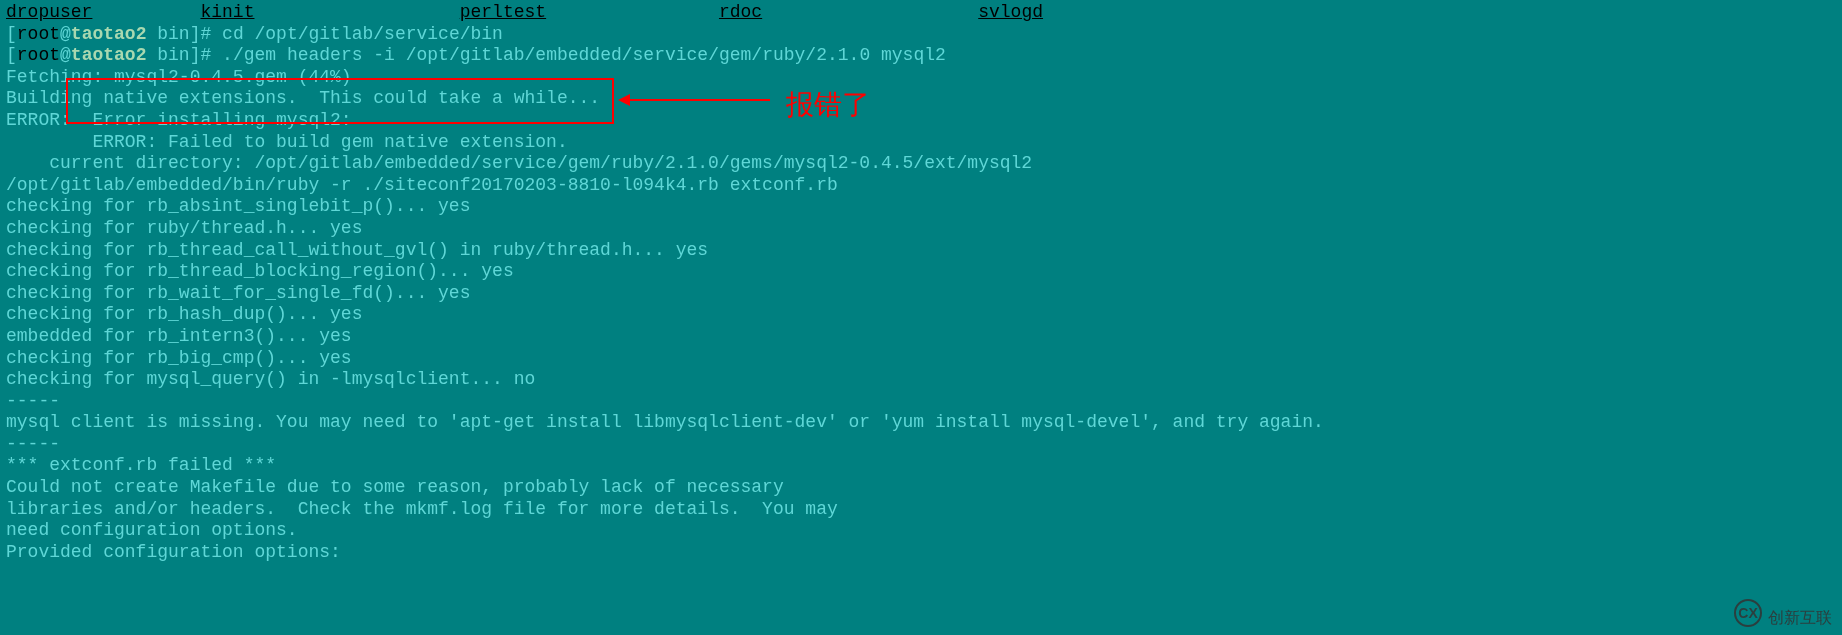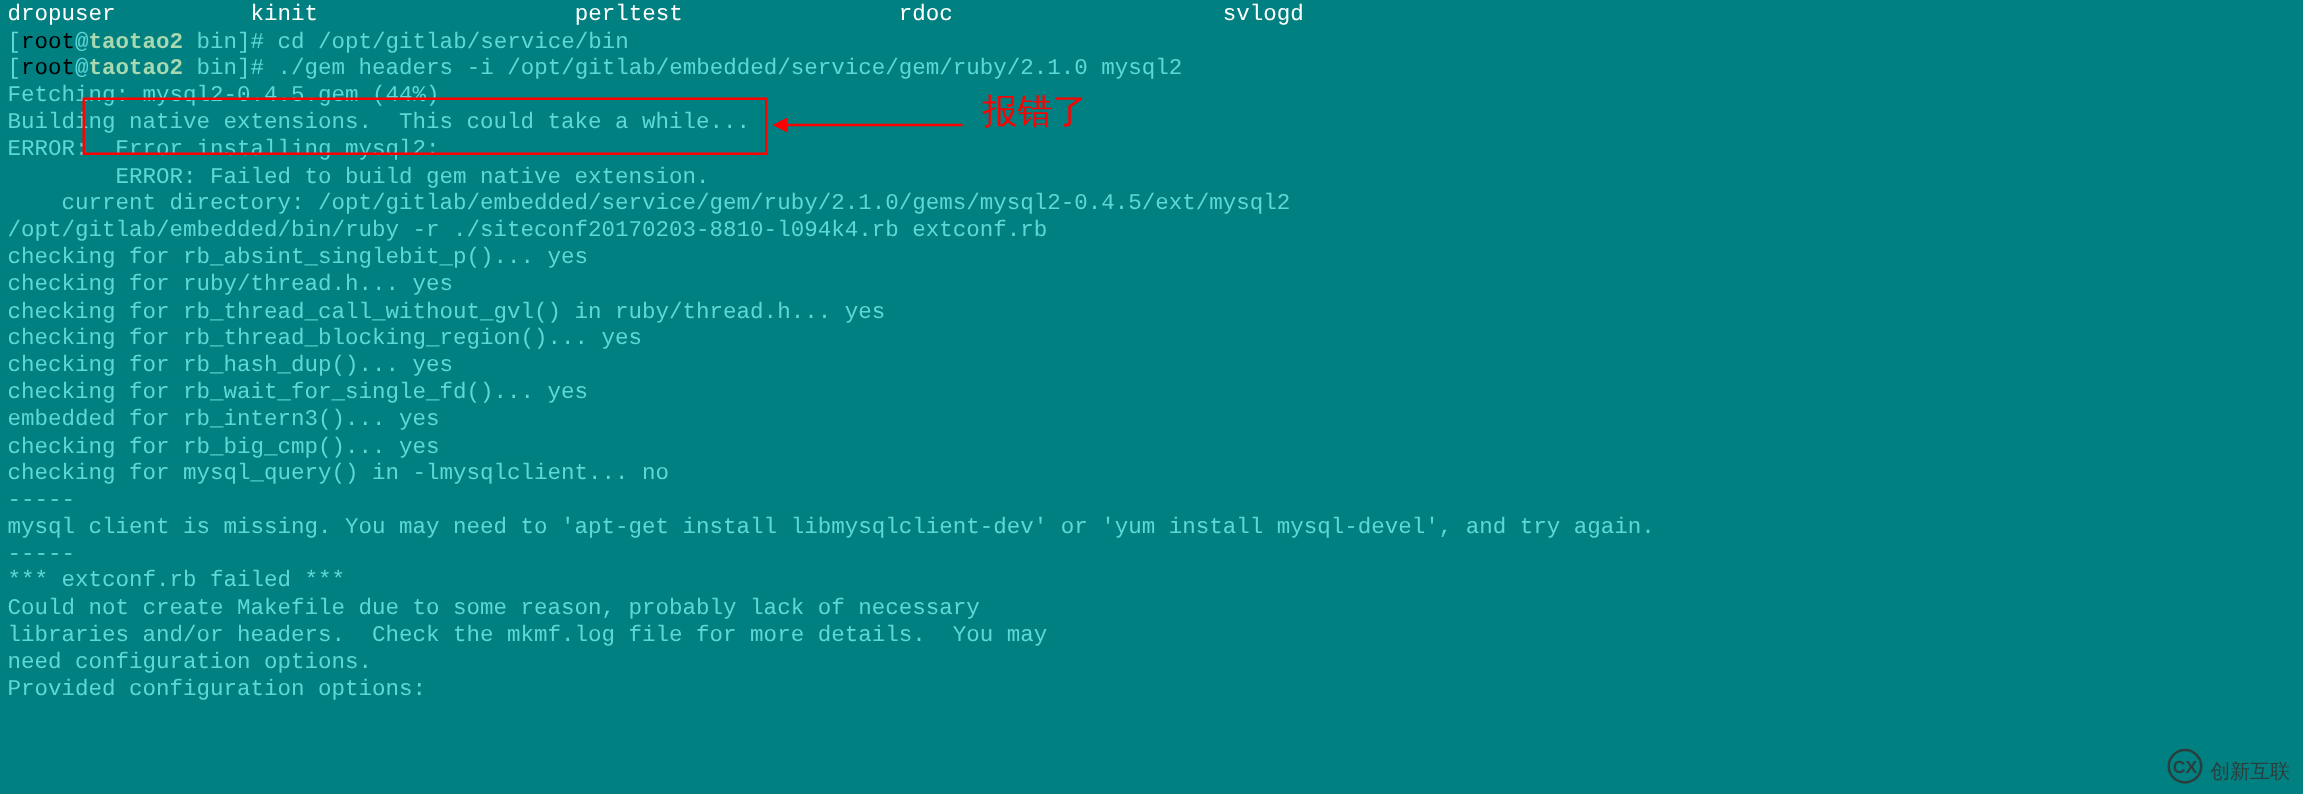--- a/index.html
+++ b/index.html
@@ -16,21 +16,21 @@
       width: 1842px;
       height: 635px;
       overflow: hidden;
       position: relative;
       padding: 2px 6px;
     }
     .line {
       white-space: pre;
       font-family: inherit;
     }
-    .orange { color: #ffffff; }
+    .orange { color: #000000; text-decoration: underline; }
     .cyan { color: #5fd7d7; }
     .prompt-open { color: #5fd7d7; }
     .prompt-user { color: #000000; }
     .prompt-at { color: #5fd7d7; }
     .prompt-host { color: #a8d8b0; font-weight: bold; }
     .prompt-path { color: #5fd7d7; }
     .prompt-close { color: #5fd7d7; }
     .error-box {
       position: absolute;
       border: 2px solid #ff0000;
@@ -98,38 +98,38 @@
   <div class="line cyan">Building native extensions.  This could take a while...</div>
   <div class="line cyan">ERROR:  Error installing mysql2:</div>
   <div class="line cyan">        ERROR: Failed to build gem native extension.</div>
   <div class="line cyan"></div>
   <div class="line cyan">    current directory: /opt/gitlab/embedded/service/gem/ruby/2.1.0/gems/mysql2-0.4.5/ext/mysql2</div>
   <div class="line cyan">/opt/gitlab/embedded/bin/ruby -r ./siteconf20170203-8810-l094k4.rb extconf.rb</div>
   <div class="line cyan">checking for rb_absint_singlebit_p()... yes</div>
   <div class="line cyan">checking for ruby/thread.h... yes</div>
   <div class="line cyan">checking for rb_thread_call_without_gvl() in ruby/thread.h... yes</div>
   <div class="line cyan">checking for rb_thread_blocking_region()... yes</div>
+  <div class="line cyan">checking for rb_wait_for_single_fd()... yes</div>
   <div class="line cyan">checking for rb_hash_dup()... yes</div>
-  <div class="line cyan">checking for rb_wait_for_single_fd()... yes</div>
   <div class="line cyan">embedded for rb_intern3()... yes</div>
   <div class="line cyan">checking for rb_big_cmp()... yes</div>
   <div class="line cyan">checking for mysql_query() in -lmysqlclient... no</div>
   <div class="line cyan">-----</div>
   <div class="line cyan">mysql client is missing. You may need to 'apt-get install libmysqlclient-dev' or 'yum install mysql-devel', and try again.</div>
   <div class="line cyan">-----</div>
   <div class="line cyan">*** extconf.rb failed ***</div>
   <div class="line cyan">Could not create Makefile due to some reason, probably lack of necessary</div>
   <div class="line cyan">libraries and/or headers.  Check the mkmf.log file for more details.  You may</div>
   <div class="line cyan">need configuration options.</div>
   <div class="line cyan"></div>
   <div class="line cyan">Provided configuration options:</div>
 
 </div>
 
 <div class="error-box" style="left:66px; top:78px; width:548px; height:46px;"></div>
 <div class="arrow-line" style="left:630px; top:99px; width:140px;"></div>
 <div class="arrow-head" style="left:618px; top:94px;"></div>
-<div class="annotation" style="left:786px; top:72px;">报错了</div>
+<div class="annotation" style="left:786px; top:88px;">报错了</div>
 
 <div class="watermark">
   <div class="watermark-logo">CX</div>
   <span>创新互联</span>
 </div>
 
 </body></html>

